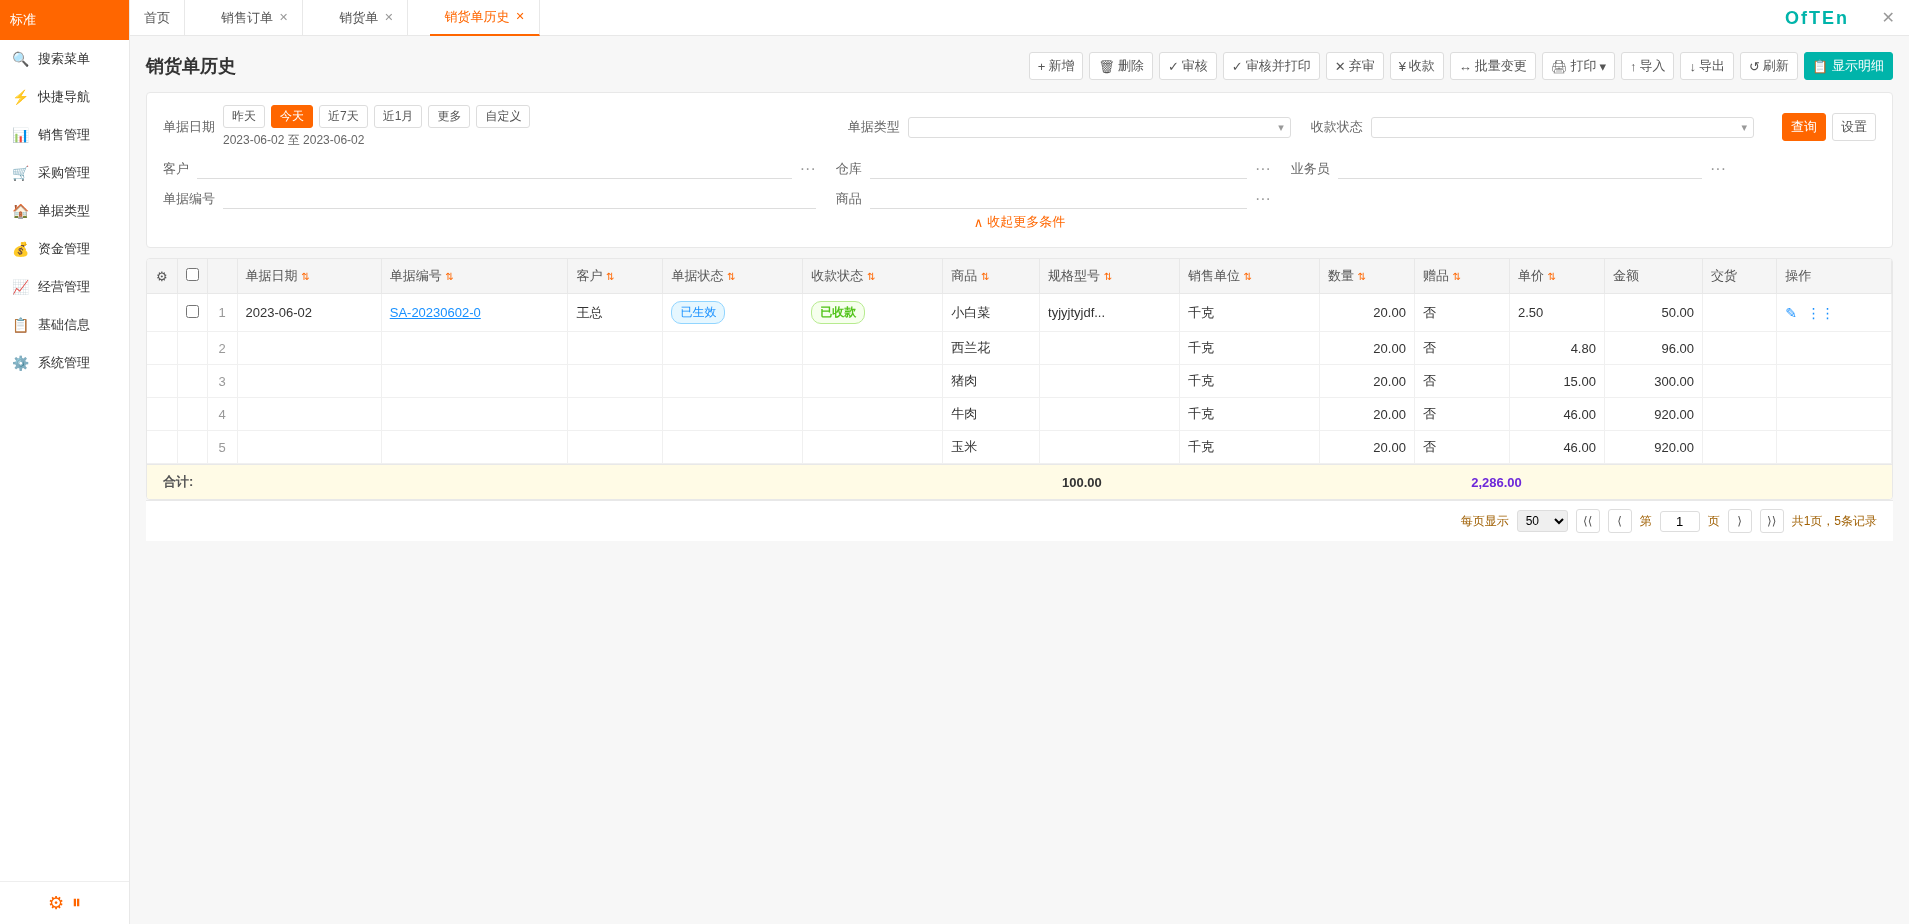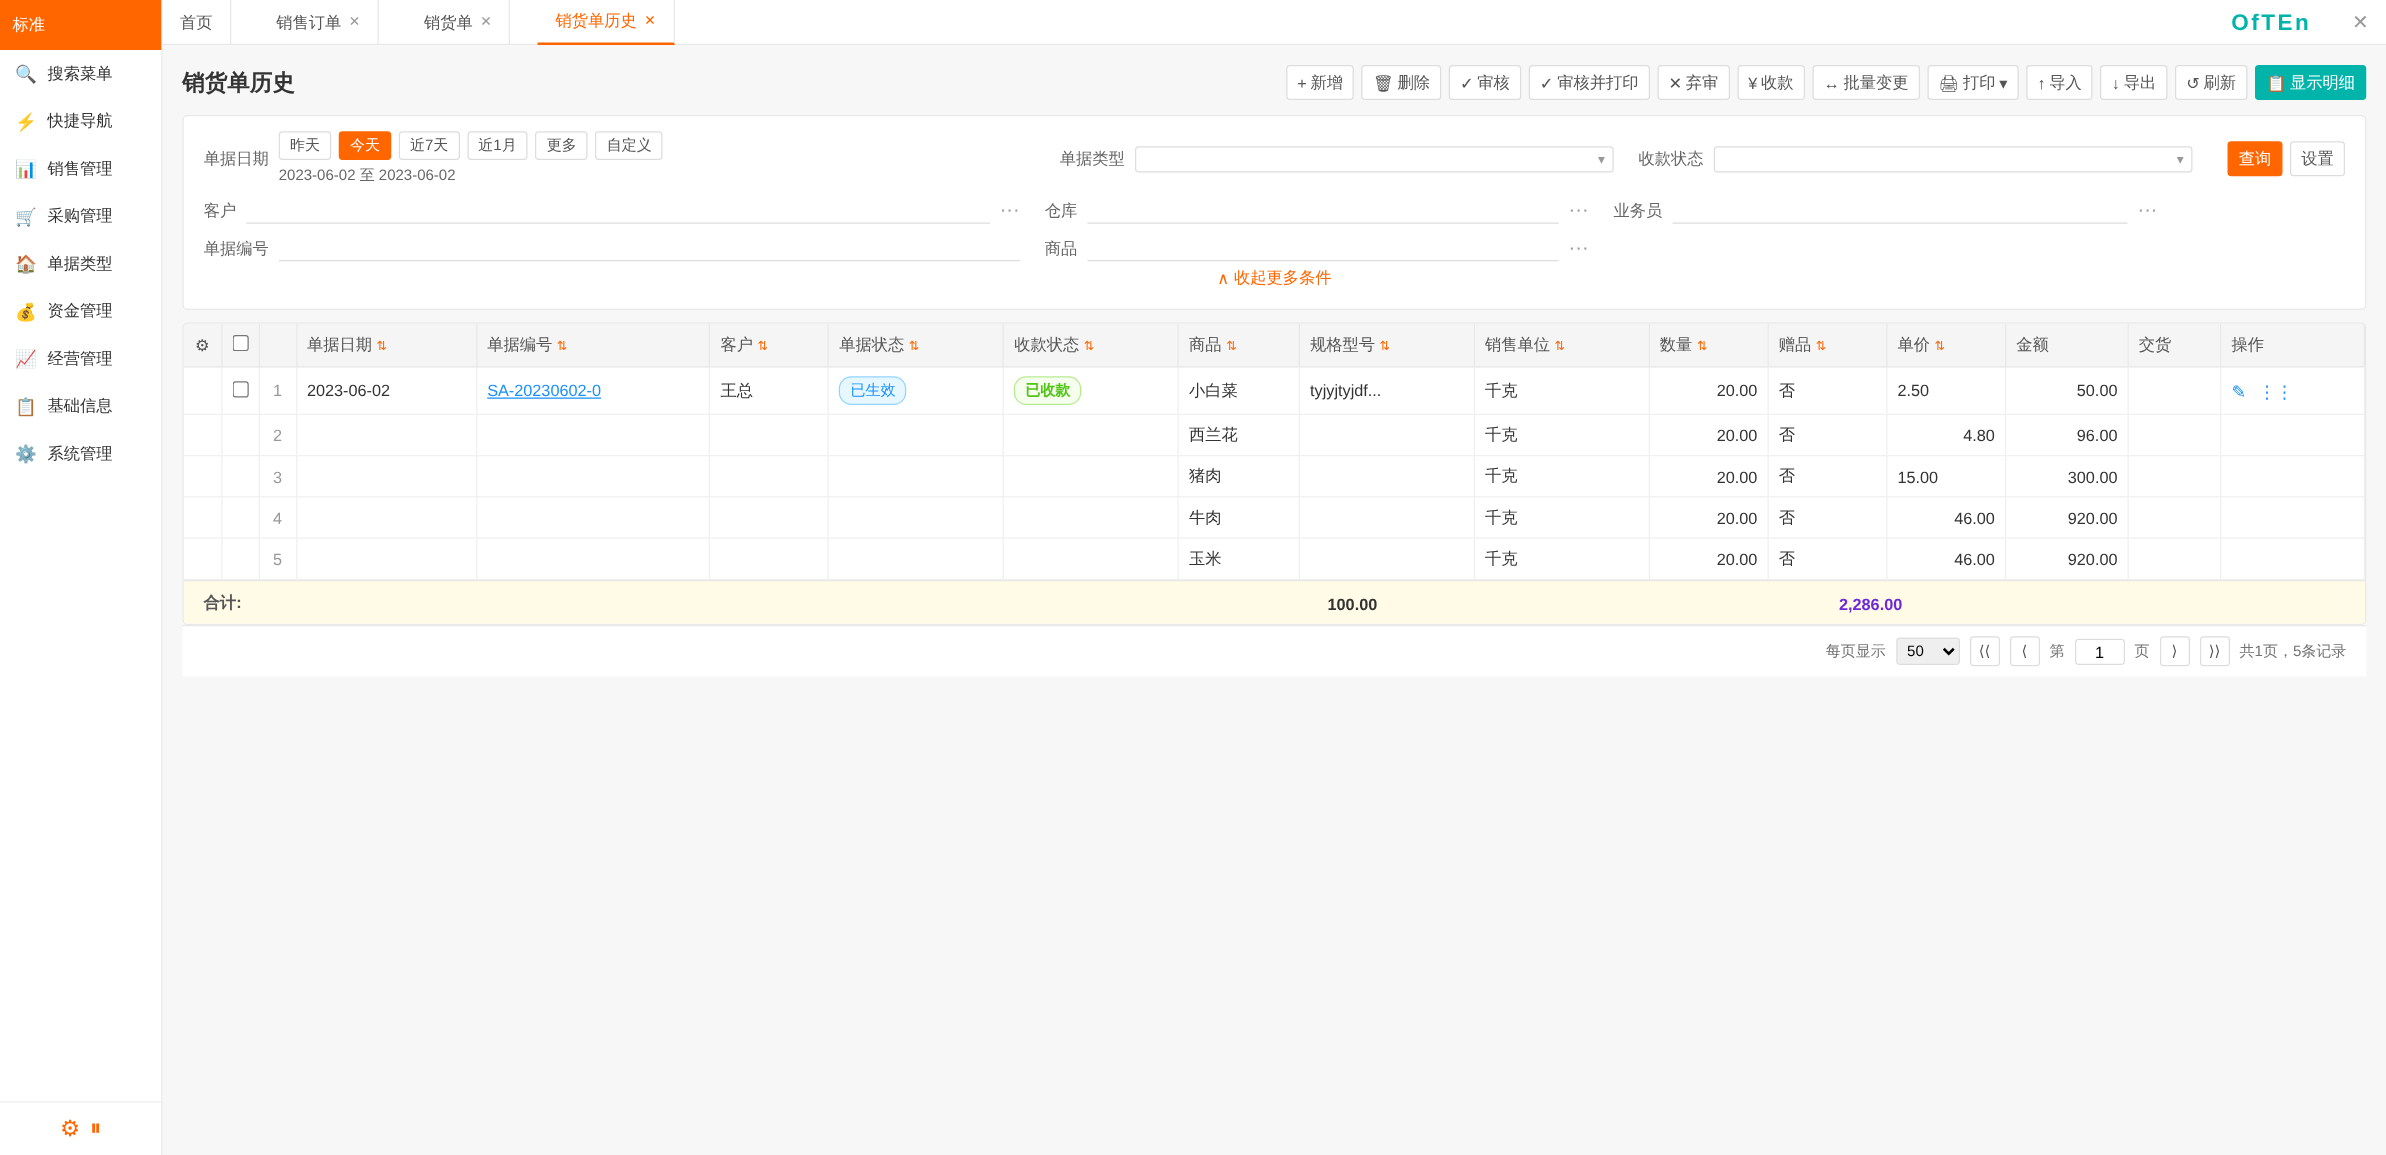--- a/index.html
+++ b/index.html
@@ -235,21 +235,21 @@
     .status-active { background: #e6f7ff; color: #1890ff; border: 1px solid #91d5ff; }
     .status-paid { background: #f6ffed; color: #52c41a; border: 1px solid #b7eb8f; font-weight: bold; }
     .link-text { color: #1890ff; cursor: pointer; text-decoration: underline; }
 
     
     .table-footer {
       background: #fffbe6;
       border-top: 1px solid #e8e8e8;
       padding: 8px 16px;
       display: flex;
-      align-items: flex-end;
+      align-items: center;
       gap: 20px;
     }
     .total-label { color: #555; font-weight: bold; }
     .total-qty { min-width: 200px; text-align: right; font-weight: bold; color: #333; }
     .total-amount { min-width: 200px; text-align: right; font-weight: bold; color: #6d28d9; }
 
     
     .pagination {
       display: flex;
       align-items: center;
@@ -263,21 +263,21 @@
       width: 24px; height: 24px;
       border: 1px solid #ddd;
       background: #fff;
       border-radius: 3px;
       cursor: pointer;
       display: flex; align-items: center; justify-content: center;
       font-size: 12px;
       color: #555;
     }
     .page-input { width: 40px; text-align: center; border: 1px solid #ddd; border-radius: 3px; padding: 2px 4px; }
-    .page-info { color: #737373; font-size: 12px; }
+    .page-info { color: #a16207; font-size: 12px; }
     .page-select { border: 1px solid #ddd; border-radius: 3px; padding: 2px 4px; font-size: 12px; }
 
     
     .gear-cell { width: 30px; text-align: center; }
 
     
     .row-num { color: #999; text-align: center; width: 30px; }
     .checkbox-cell { width: 30px; text-align: center; }
 
     
@@ -648,21 +648,21 @@
         
       </td>
       <td>
         
       </td>
       <td>猪肉</td>
       <td></td>
       <td>千克</td>
       <td style="text-align: right;">20.00</td>
       <td>否</td>
-      <td style="">15.00</td>
+      <td style="text-align: right;">15.00</td>
       <td style="text-align: right;">300.00</td>
       <td></td>
       <td>
         
       </td>
     </tr>
             <tr>
       <td class="gear-cell"></td>
       <td class="checkbox-cell">
         

